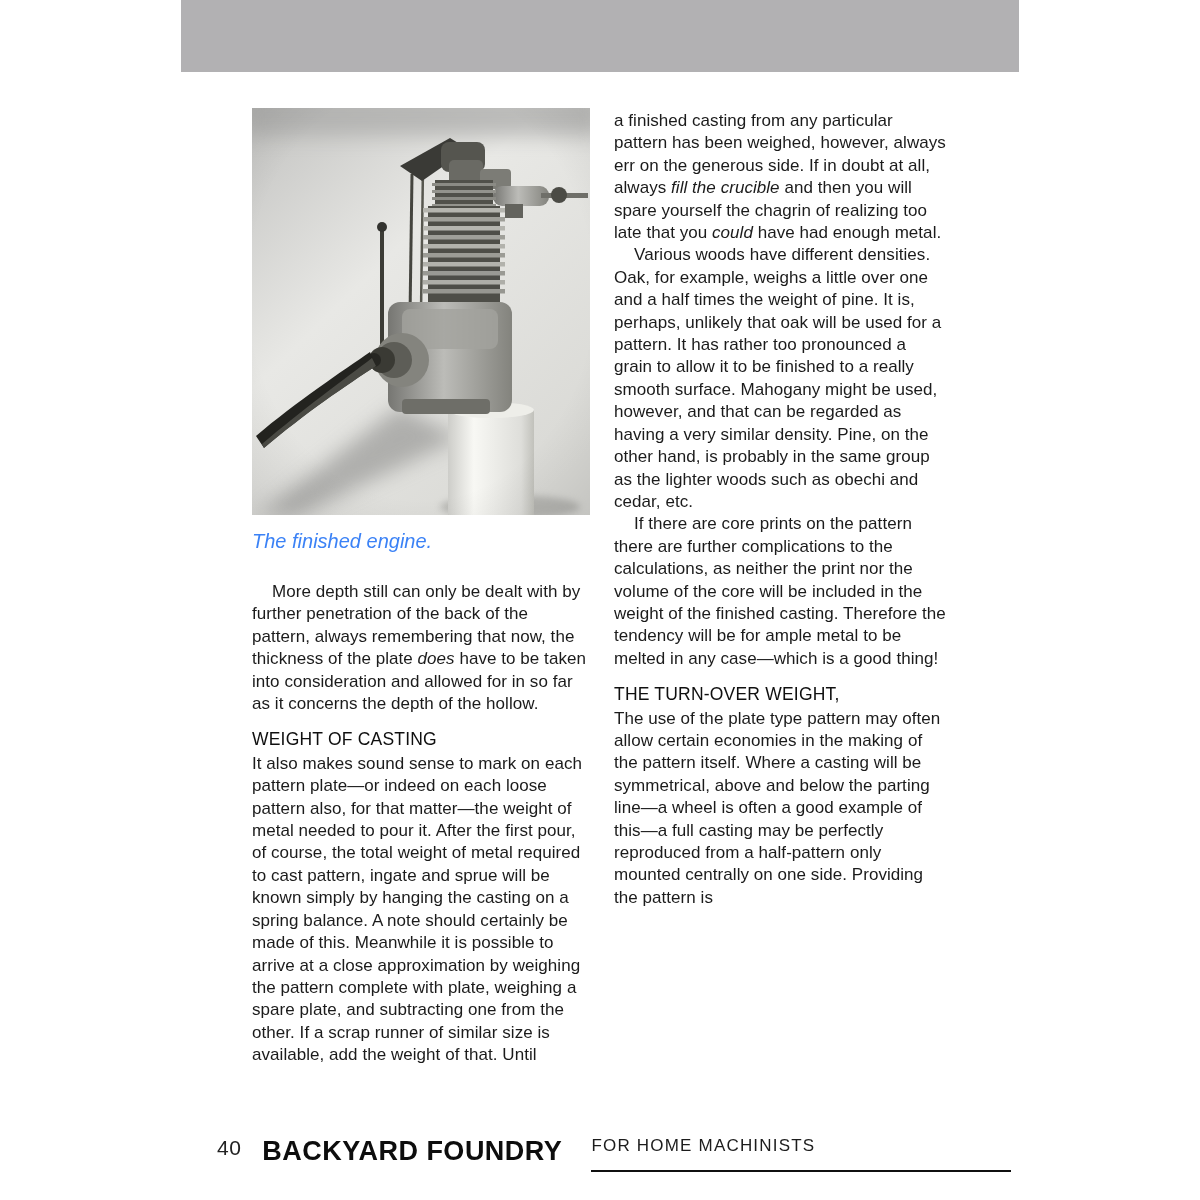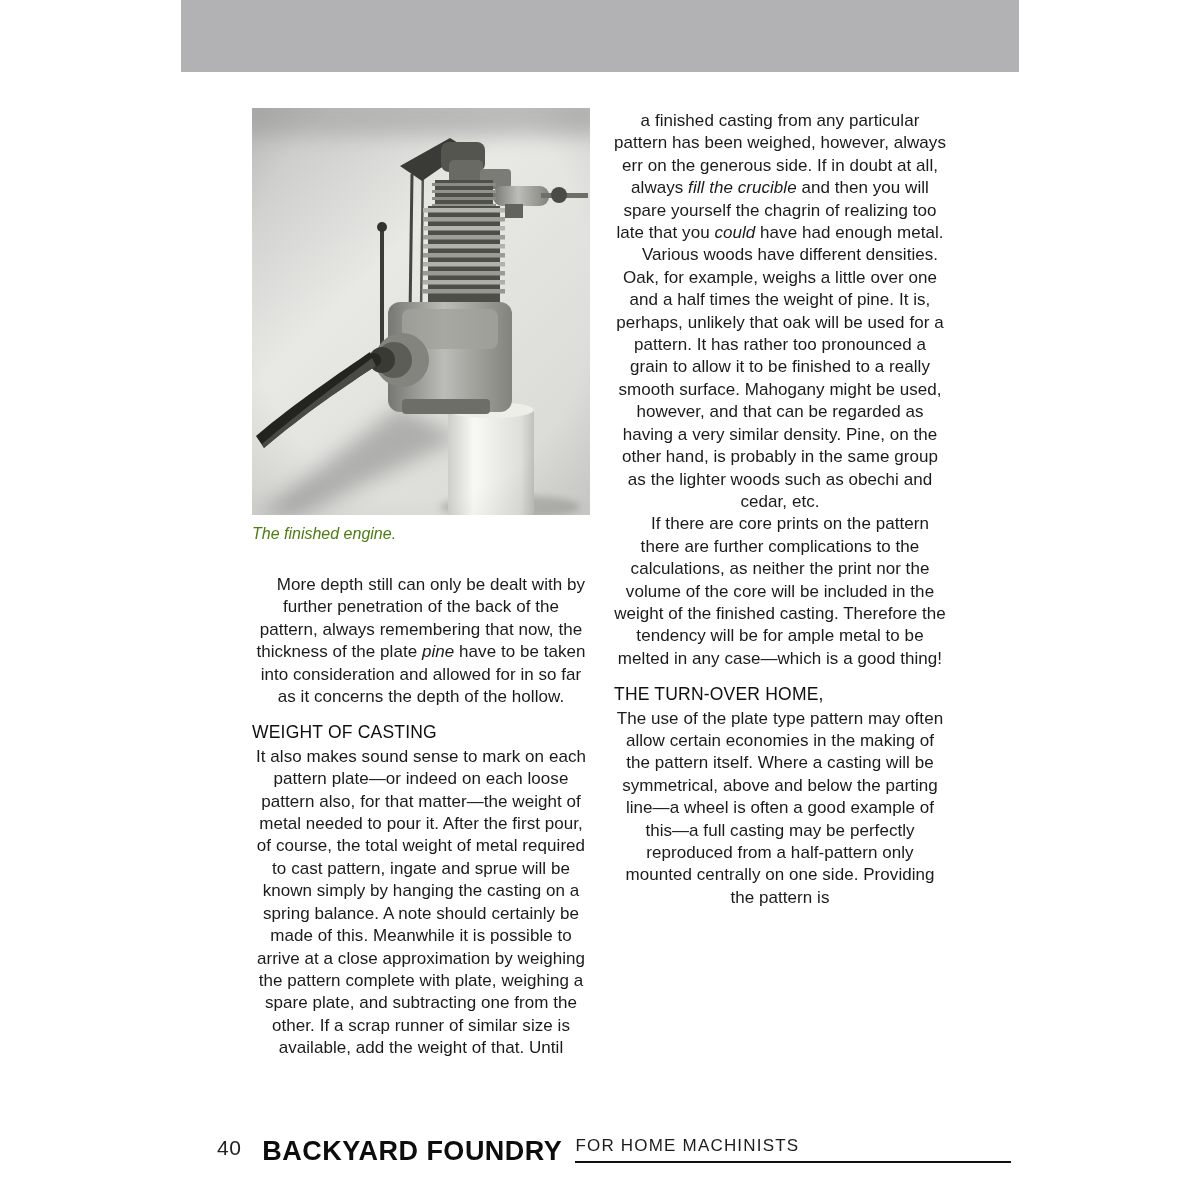--- a/index.html
+++ b/index.html
@@ -19,49 +19,49 @@
     position:absolute; left:71px; top:108px; width:694px;
     display:flex; gap:24px;
   }
   .col-left  { width:338px; flex:0 0 338px; }
   .col-right { width:332px; flex:0 0 332px; padding-top:2px; }
 
   figure { margin:0 0 30px 0; padding:0; }
   .photo { width:338px; height:407px; background:#dddddb; overflow:hidden; }
   .photo svg { display:block; }
   .caption {
-    margin-top:9px; font-style:italic; font-size:16px;
-    color:#4d7c0f; line-height:20px;
+    margin-top:16px; font-style:italic; font-size:20px;
+    color:#3b82f6; line-height:20px;
   }
 
   .body-text {
     margin:0; font-size:17px; line-height:22.4px; color:#1b1b1b;
-    text-align:center; letter-spacing:0.05px;
+    text-align:left; letter-spacing:0.05px;
   }
   .indent { text-indent:20px; }
   .body-text em { font-style:italic; }
 
   .section-heading {
     margin:13px 0 2px 0; font-size:17.5px; font-weight:normal;
     color:#0f0f0f; line-height:22.4px; letter-spacing:0.2px;
   }
   .section-heading .hl { display:block; }
 
   .footer {
     position:absolute; left:36px; top:1136px; width:794px;
     display:flex; align-items:flex-start;
   }
   .page-number { font-size:21px; color:#222; letter-spacing:0.5px; }
   .book-title {
-    margin-left:21px; margin-right:13px;
+    margin-left:21px; margin-right:29px;
     font-size:27px; font-weight:bold; color:#0d0d0d; letter-spacing:0.5px;
     white-space:nowrap;
   }
   .subtitle-wrap {
-    flex:1; border-bottom:2px solid #101010; padding-bottom:5px;
+    flex:1; border-bottom:2px solid #101010; padding-bottom:14px;
   }
   .book-subtitle {
     font-size:17px; color:#1c1c1c; letter-spacing:1.2px; white-space:nowrap;
   }
 </style>
 </head>
 <body>
 
 <div class="canvas">
   <div class="page">
@@ -171,38 +171,38 @@
                 <path d="M124 258 C 96 276, 52 306, 12 340 L 4 328 C 44 294, 92 262, 118 244 Z" fill="#23231f"></path>
                 <path d="M124 258 C 96 276, 52 306, 12 340 L 10 336 C 50 302, 94 270, 120 250 Z" fill="#54544e" opacity="0.8"></path>
               </g>
 
               <rect width="338" height="408" fill="url(#vig)"></rect>
             </svg>
           </div>
           <figcaption class="caption">The finished engine.</figcaption>
         </figure>
 
-        <p class="body-text indent"><span>More depth still can only be dealt with by further penetration of the back of the pattern, always remembering that now, the thickness of the plate </span><em>pine</em><span> have to be taken into consideration and allowed for in so far as it concerns the depth of the hollow.</span></p>
+        <p class="body-text indent"><span>More depth still can only be dealt with by further penetration of the back of the pattern, always remembering that now, the thickness of the plate </span><em>does</em><span> have to be taken into consideration and allowed for in so far as it concerns the depth of the hollow.</span></p>
 
         <h2 class="section-heading">WEIGHT OF CASTING</h2>
 
         <p class="body-text">It also makes sound sense to mark on each pattern plate—or indeed on each loose pattern also, for that matter—the weight of metal needed to pour it. After the first pour, of course, the total weight of metal required to cast pattern, ingate and sprue will be known simply by hanging the casting on a spring balance. A note should certainly be made of this. Meanwhile it is possible to arrive at a close approximation by weighing the pattern complete with plate, weighing a spare plate, and subtracting one from the other. If a scrap runner of similar size is available, add the weight of that. Until</p>
       </div>
 
       <div class="col-right">
 
         <p class="body-text"><span>a finished casting from any particular pattern has been weighed, however, always err on the generous side. If in doubt at all, always </span><em>fill the crucible</em><span> and then you will spare yourself the chagrin of realizing too late that you </span><em>could</em><span> have had enough metal.</span></p>
 
         <p class="body-text indent">Various woods have different densities. Oak, for example, weighs a little over one and a half times the weight of pine. It is, perhaps, unlikely that oak will be used for a pattern. It has rather too pronounced a grain to allow it to be finished to a really smooth surface. Mahogany might be used, however, and that can be regarded as having a very similar density. Pine, on the other hand, is probably in the same group as the lighter woods such as obechi and cedar, etc.</p>
 
 
         <p class="body-text indent">If there are core prints on the pattern there are further complications to the calculations, as neither the print nor the volume of the core will be included in the weight of the finished casting. Therefore the tendency will be for ample metal to be melted in any case—which is a good thing!</p>
 
         <h2 class="section-heading">
-          <span class="hl">THE TURN-OVER HOME,</span>
+          <span class="hl">THE TURN-OVER WEIGHT,</span>
         </h2>
 
         <p class="body-text">The use of the plate type pattern may often allow certain economies in the making of the pattern itself. Where a casting will be symmetrical, above and below the parting line—a wheel is often a good example of this—a full casting may be perfectly reproduced from a half-pattern only mounted centrally on one side. Providing the pattern is</p>
       </div>
     </div>
 
     <div class="footer">
       <span class="page-number">40</span>
       <span class="book-title">BACKYARD FOUNDRY</span>
       <span class="subtitle-wrap"><span class="book-subtitle">FOR HOME MACHINISTS</span></span>

